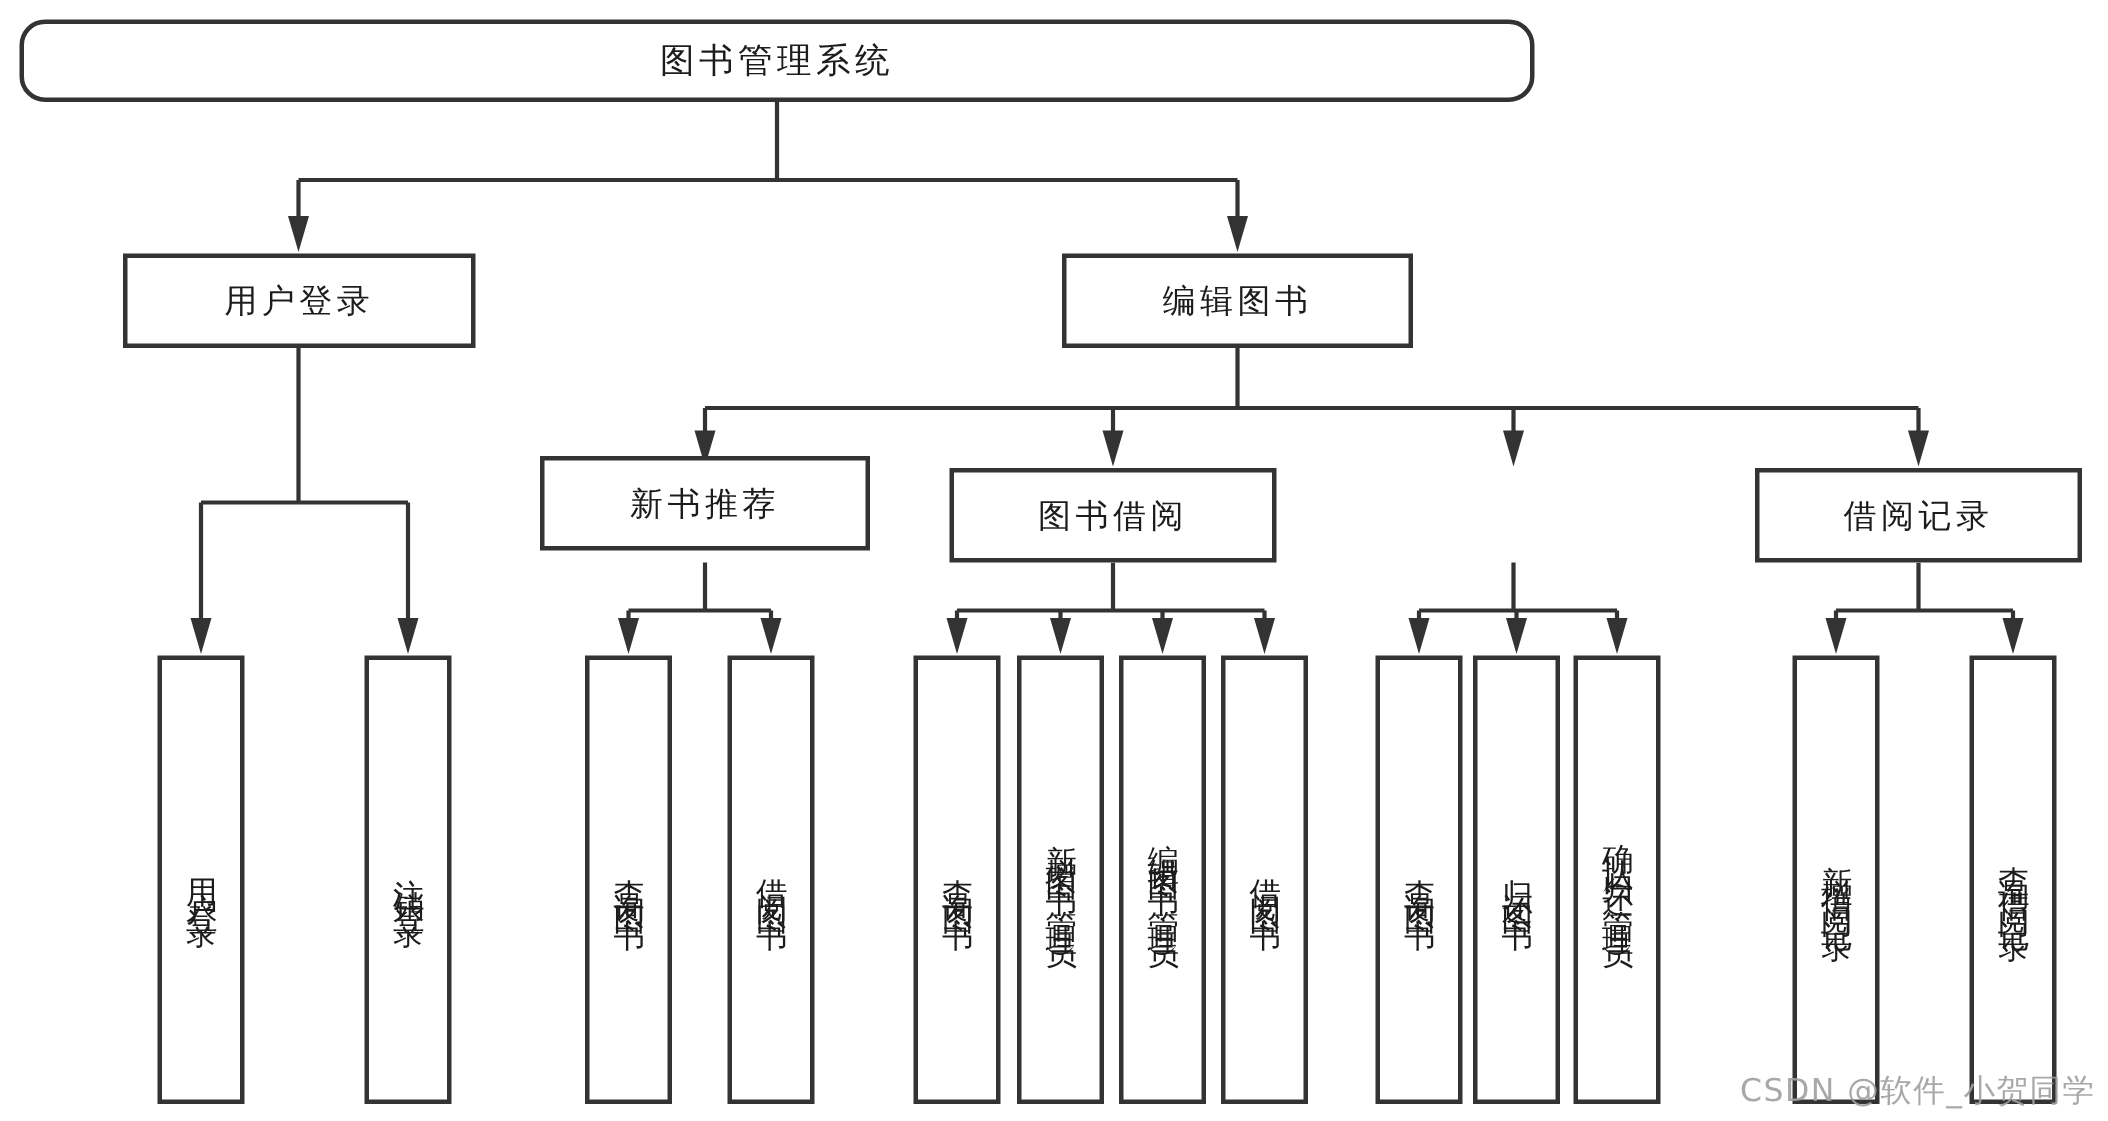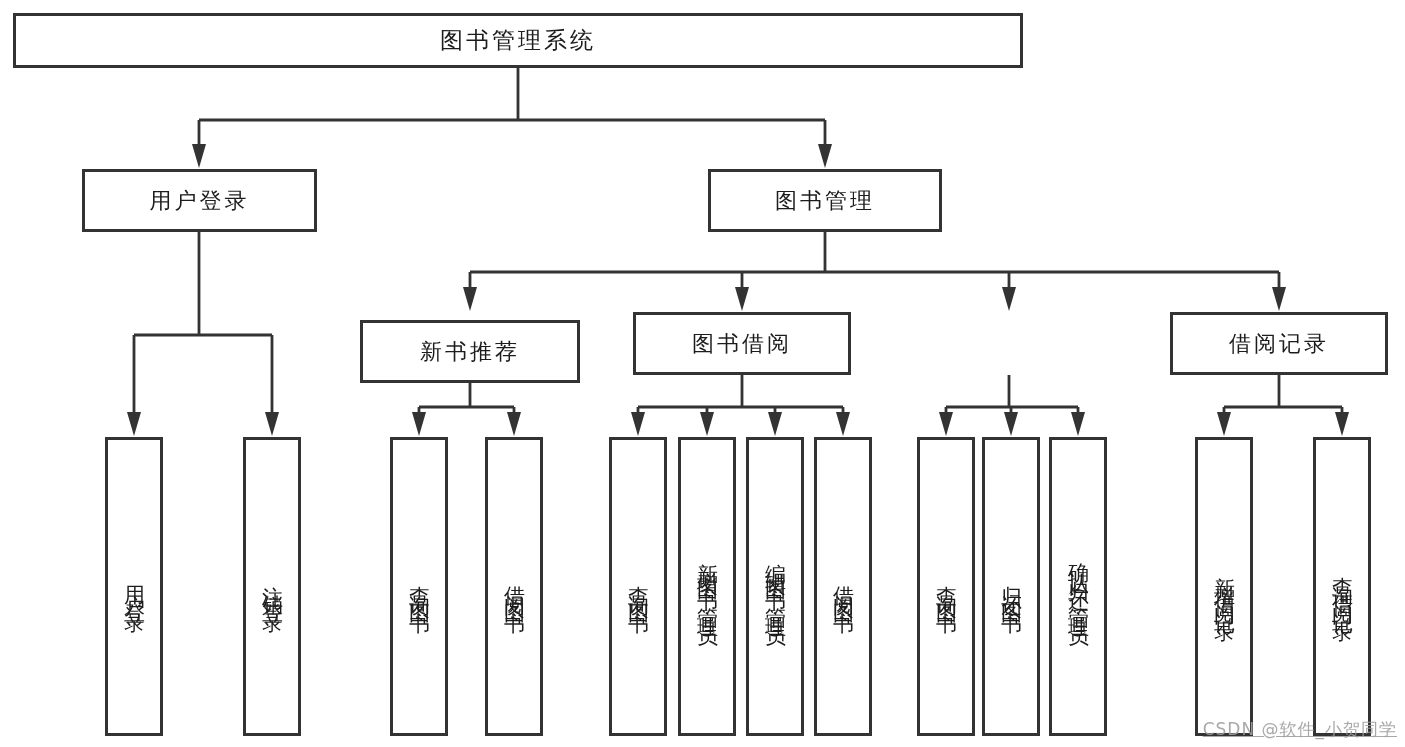--- a/index.html
+++ b/index.html
@@ -34,30 +34,29 @@
     z-index:2;
   }
   .vbox .vtext {
     writing-mode:vertical-rl;
     text-orientation:mixed;
     font-size:21px;
     letter-spacing:9px;
     line-height:1;
     white-space:nowrap;
   }
-  .title-box { font-size:23px; }
+  .title-box { font-size:23px;border-radius:17px; }
   .watermark {
     position:absolute;
     right:8px; bottom:6px;
-    font-size:17px;
+    font-size:21px;
     letter-spacing:1px;
     color:rgba(158,158,158,0.9);
     z-index:5;
     white-space:nowrap;
-    text-decoration:underline;
   }
 </style>
 </head>
 <body>
 
 <div class="stage">
 
   <svg class="wires" viewBox="0 0 1405 747" xmlns="http://www.w3.org/2000/svg">
     <g>
       <path d="M518 68 V120 M199 120 H825 M199 120 V148 M825 120 V148"></path>
@@ -102,24 +101,24 @@
   </svg>
 
   <div class="hbox title-box" style="left:13px; top:13px; width:1010px; height:55px;">
     <span>图书管理系统</span>
   </div>
 
   <div class="hbox" style="left:82px; top:169px; width:235px; height:63px;">
     <span>用户登录</span>
   </div>
   <div class="hbox" style="left:708px; top:169px; width:234px; height:63px;">
-    <span>图书管理</span>
+    <span>编辑图书</span>
   </div>
 
-  <div class="hbox" style="left:360px; top:320px; width:220px; height:63px;">
+  <div class="hbox" style="left:360px; top:304px; width:220px; height:63px;">
     <span>新书推荐</span>
   </div>
   <div class="hbox" style="left:633px; top:312px; width:218px; height:63px;font-family:Liberation Serif, serif;">
     <span>图书借阅</span>
   </div>
   <div class="hbox" style="left:1170px; top:312px; width:218px; height:63px;">
     <span>借阅记录</span>
   </div>
 
   <div class="vbox" style="left:105px;">

